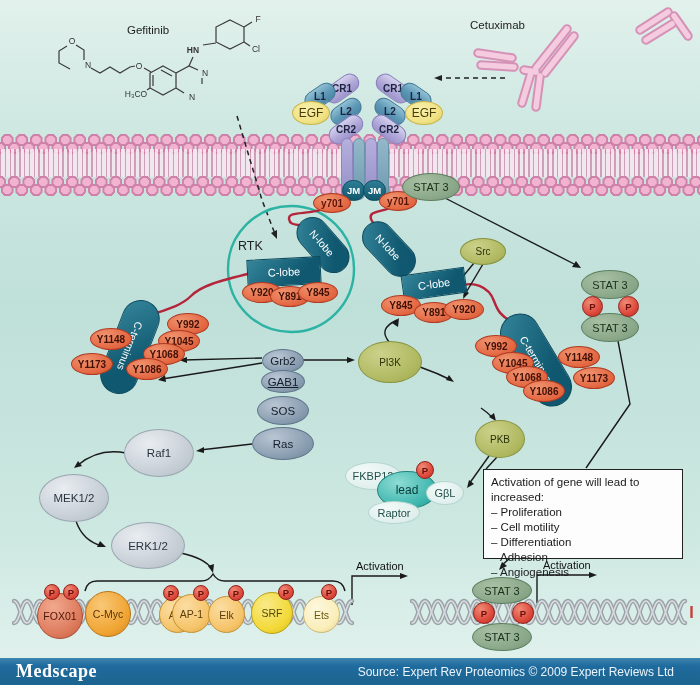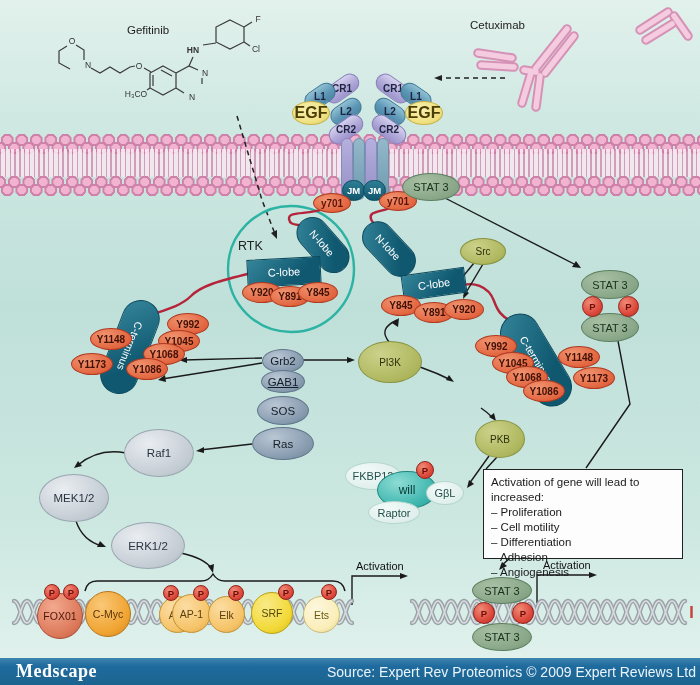--- a/index.html
+++ b/index.html
@@ -18,21 +18,21 @@
   .ell{position:absolute;border-radius:50%;display:flex;align-items:center;justify-content:center;text-align:center;}
   .site{background:radial-gradient(ellipse at 35% 30%,#f0936f,#e2653f 70%,#c94f31);border:1.5px solid #b03a22;
     color:#401005;font-weight:bold;font-size:10px;}
   .y701{color:#5d1307;}
   .c-grey{background:radial-gradient(ellipse at 35% 30%,#b9c6d4,#8599ad 70%,#6d8398);border:1px solid #5f7488;color:#141e28;font-size:11.5px;}
   .c-lgrey{background:radial-gradient(ellipse at 35% 30%,#e9edf1,#c3cbd3 70%,#aab4be);border:1px solid #9aa6b0;color:#2a3440;font-size:11.5px;}
   .c-olive{background:radial-gradient(ellipse at 35% 30%,#ccd28a,#aeb75e 70%,#97a24a);border:1px solid #879240;color:#2c3208;font-size:10px;}
   .c-green{background:radial-gradient(ellipse at 35% 30%,#a8bfa3,#88a687 70%,#6f9070);border:1px solid #5d7f60;color:#17301b;font-size:11px;}
   .c-pale{background:radial-gradient(ellipse at 35% 30%,#f2faf8,#e0efec 70%,#cfe5e0);border:1px solid #b5d6cf;color:#23504a;font-size:11px;}
   .c-mtor{background:radial-gradient(ellipse at 35% 30%,#8ddcd4,#3ab4ac 70%,#2a9a93);border:1px solid #1f837d;color:#063a36;font-size:12px;}
-  .c-egf{background:radial-gradient(ellipse at 40% 35%,#f8f0ae,#f0e285 60%,#ddc95e);border:1px solid #c9b44a;color:#4a3c05;font-size:16px;font-weight:bold;}
+  .c-egf{background:radial-gradient(ellipse at 40% 35%,#f8f0ae,#f0e285 60%,#ddc95e);border:1px solid #c9b44a;color:#4a3c05;font-size:12px;font-weight:normal;}
   .pb{position:absolute;border-radius:50%;display:flex;align-items:center;justify-content:center;
     background:radial-gradient(circle at 35% 30%,#f08a76,#dd4a3c 60%,#bb2f26);border:1px solid #94201a;
     color:#6b0f08;font-weight:bold;font-size:9.5px;}
   
   .cap{position:absolute;border-radius:999px;display:flex;align-items:center;justify-content:center;
     font-size:10px;font-weight:bold;color:#1d2440;}
   .c-l{background:linear-gradient(180deg,#8fc0d4,#5e98b6 55%,#4d87a6);border:1px solid #3f7694;}
   .c-cr{background:linear-gradient(180deg,#d6d1ef,#b2aad9 55%,#9c93cc);border:1px solid #8a80bd;}
   .c-tm1{background:linear-gradient(180deg,#b5b0dd,#948ec6);border:1px solid #8d87bf;}
   .c-tm2{background:linear-gradient(180deg,#93b8ca,#6f99ae);border:1px solid #6b93a8;}
@@ -48,21 +48,21 @@
   .tf2{background:radial-gradient(circle at 35% 30%,#fbdda3,#f6c469 65%,#dca43f);border-color:#c29134;color:#5d3f07;}
   .tf3{background:radial-gradient(circle at 35% 30%,#f9ea88,#f2d937 65%,#d4b91a);border-color:#b9a112;color:#554a04;}
   .tf4{background:radial-gradient(circle at 35% 30%,#fdf7dd,#faeeb9 65%,#e2cf8a);border-color:#ccb976;color:#6b5c14;}
   
   .gbox{position:absolute;left:483px;top:469px;width:200px;height:90px;background:#fdfdfd;
     border:1.5px solid #222;font-size:11.5px;color:#1a1a1a;padding:5px 7px;box-sizing:border-box;line-height:1.3;}
   
   .footer{position:absolute;left:0;top:658px;width:700px;height:27px;background:linear-gradient(180deg,#3e85b0,#1f6b9e 30%,#1c648f);
     display:flex;align-items:center;justify-content:space-between;}
   .brand{font-family:"Liberation Serif","DejaVu Serif",serif;font-weight:bold;color:#fff;font-size:18px;margin-left:16px;letter-spacing:.5px;}
-  .source{color:#eaf4fb;font-size:14px;margin-right:4px;}
+  .source{color:#eaf4fb;font-size:12px;margin-right:26px;}
   .act{position:absolute;font-size:11px;color:#111;}
   svg{position:absolute;left:0;top:0;}
 </style>
 </head>
 <body>
 
 <div id="stage">
 
   <div>
     <div class="heads" style="top:132px;"></div>
@@ -302,21 +302,21 @@
   <div class="ell c-grey" style="left:261px;top:370px;width:42px;height:21px;text-decoration:underline;">GAB1</div>
   <div class="ell c-grey" style="left:257px;top:396px;width:50px;height:27px;">SOS</div>
   <div class="ell c-grey" style="left:252px;top:427px;width:60px;height:31px;">Ras</div>
   <div class="ell c-olive" style="left:358px;top:341px;width:62px;height:40px;">PI3K</div>
   <div class="ell c-olive" style="left:475px;top:420px;width:48px;height:36px;">PKB</div>
   <div class="ell c-lgrey" style="left:124px;top:429px;width:68px;height:46px;">Raf1</div>
   <div class="ell c-lgrey" style="left:39px;top:474px;width:68px;height:46px;">MEK1/2</div>
   <div class="ell c-lgrey" style="left:111px;top:522px;width:72px;height:45px;">ERK1/2</div>
 
   <div class="ell c-pale" style="left:345px;top:462px;width:54px;height:26px;">FKBP12</div>
-  <div class="ell c-mtor" style="left:377px;top:471px;width:58px;height:36px;">will</div>
+  <div class="ell c-mtor" style="left:377px;top:471px;width:58px;height:36px;">lead</div>
   <div class="ell c-pale" style="left:426px;top:481px;width:36px;height:22px;">GβL</div>
   <div class="ell c-pale" style="left:368px;top:501px;width:50px;height:21px;">Raptor</div>
   <div class="pb" style="left:416px;top:461px;width:16px;height:16px;">P</div>
 
   <div class="ell c-green" style="left:581px;top:270px;width:56px;height:27px;">STAT 3</div>
   <div class="ell c-green" style="left:581px;top:313px;width:56px;height:27px;">STAT 3</div>
   <div class="pb" style="left:582px;top:296px;width:19px;height:19px;">P</div>
   <div class="pb" style="left:618px;top:296px;width:19px;height:19px;">P</div>
 
   <div class="gbox">

